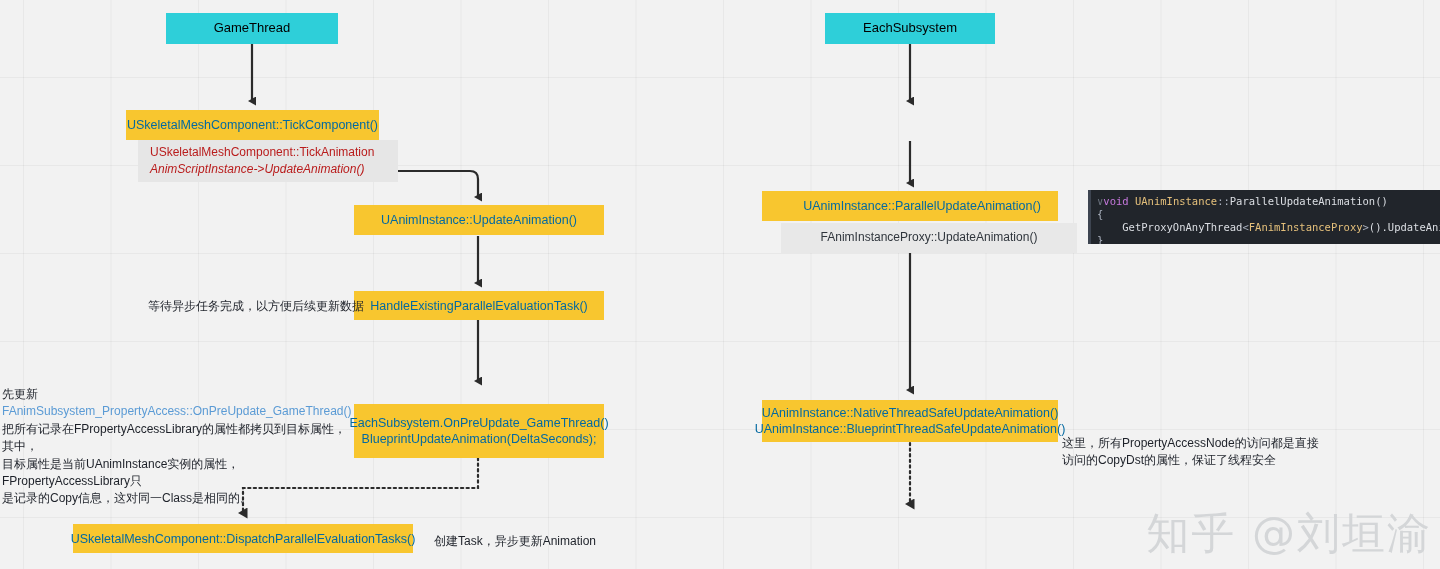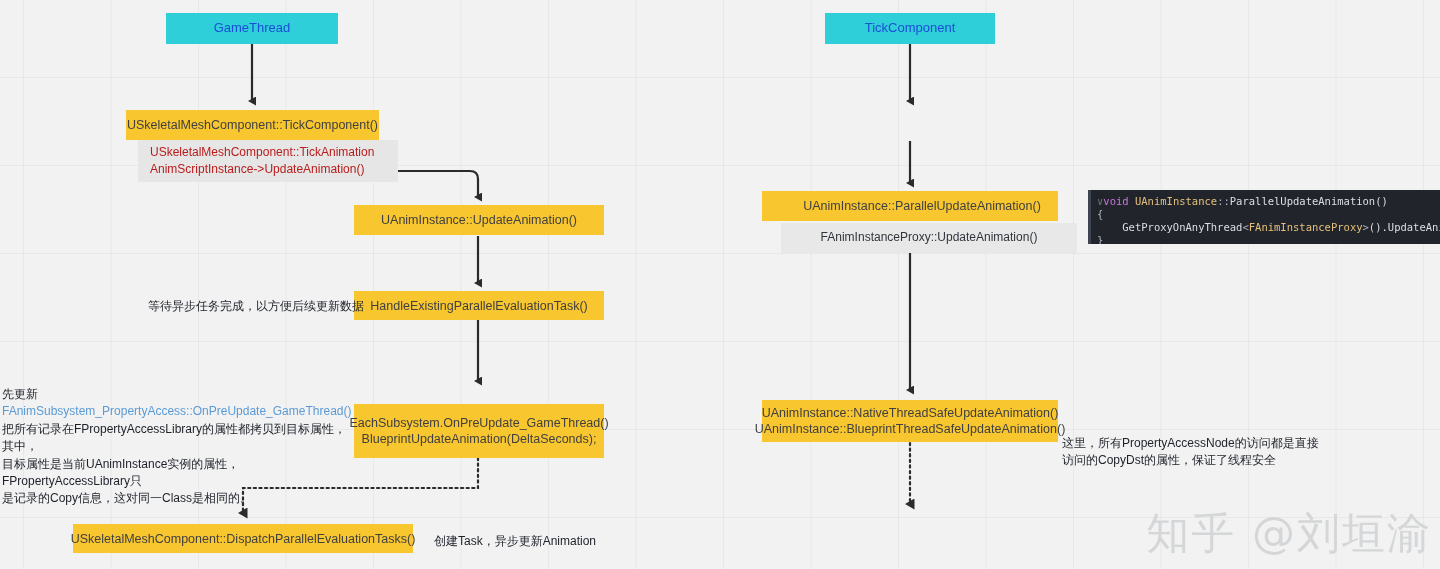--- a/index.html
+++ b/index.html
@@ -25,26 +25,26 @@
     display:flex;
     align-items:center;
     justify-content:center;
     text-align:center;
     line-height:1.28;
     color:#1d2129;
   }
   .node.cyan{
     background:#2ecfd9;
     font-size:13px;
-    color:#1d4ed8;
+    color:#000000;
   }
   .node.yellow{
     background:#f8c62f;
     font-size:12.5px;
-    color:#404040;
+    color:#0369a1;
   }
   .node.gray{
     background:#e6e6e6;
     font-size:12px;
     color:#b91c1c;
     justify-content:flex-start;
     padding-left:12px;
     text-align:left;
     flex-direction:column;
     align-items:flex-start;
@@ -137,42 +137,42 @@
   <div class="node cyan" style="left:166px;top:13px;width:172px;height:31px;">
     <span>GameThread</span>
   </div>
 
   <div class="node yellow" style="left:126px;top:110px;width:253px;height:30px;">
     <span>USkeletalMeshComponent::TickComponent()</span>
   </div>
 
   <div class="node gray" style="left:138px;top:140px;width:260px;height:42px;justify-content:center;">
     <span class="ln">USkeletalMeshComponent::TickAnimation</span>
-    <span class="ln" style="margin-top:1px;">AnimScriptInstance-&gt;UpdateAnimation()</span>
+    <span class="ln" style="margin-top:1px;font-style:italic;">AnimScriptInstance-&gt;UpdateAnimation()</span>
   </div>
 
   <div class="node yellow" style="left:354px;top:205px;width:250px;height:30px;">
     <span>UAnimInstance::UpdateAnimation()</span>
   </div>
 
   <div class="node yellow" style="left:354px;top:291px;width:250px;height:29px;">
     <span>HandleExistingParallelEvaluationTask()</span>
   </div>
 
   <div class="node yellow" style="left:354px;top:404px;width:250px;height:54px;flex-direction:column;">
     <span class="ml">EachSubsystem.OnPreUpdate_GameThread()</span>
     <span class="ml">BlueprintUpdateAnimation(DeltaSeconds);</span>
   </div>
 
   <div class="node yellow" style="left:73px;top:524px;width:340px;height:29px;">
     <span>USkeletalMeshComponent::DispatchParallelEvaluationTasks()</span>
   </div>
 
   <div class="node cyan" style="left:825px;top:13px;width:170px;height:31px;">
-    <span>TickComponent</span>
+    <span>EachSubsystem</span>
   </div>
 
 
   <div class="node yellow" style="left:762px;top:191px;width:296px;height:30px;padding-left:24px;">
     <span>UAnimInstance::ParallelUpdateAnimation()</span>
   </div>
 
   <div class="node graycenter" style="left:781px;top:223px;width:296px;height:30px;">
     <span>FAnimInstanceProxy::UpdateAnimation()</span>
   </div>

